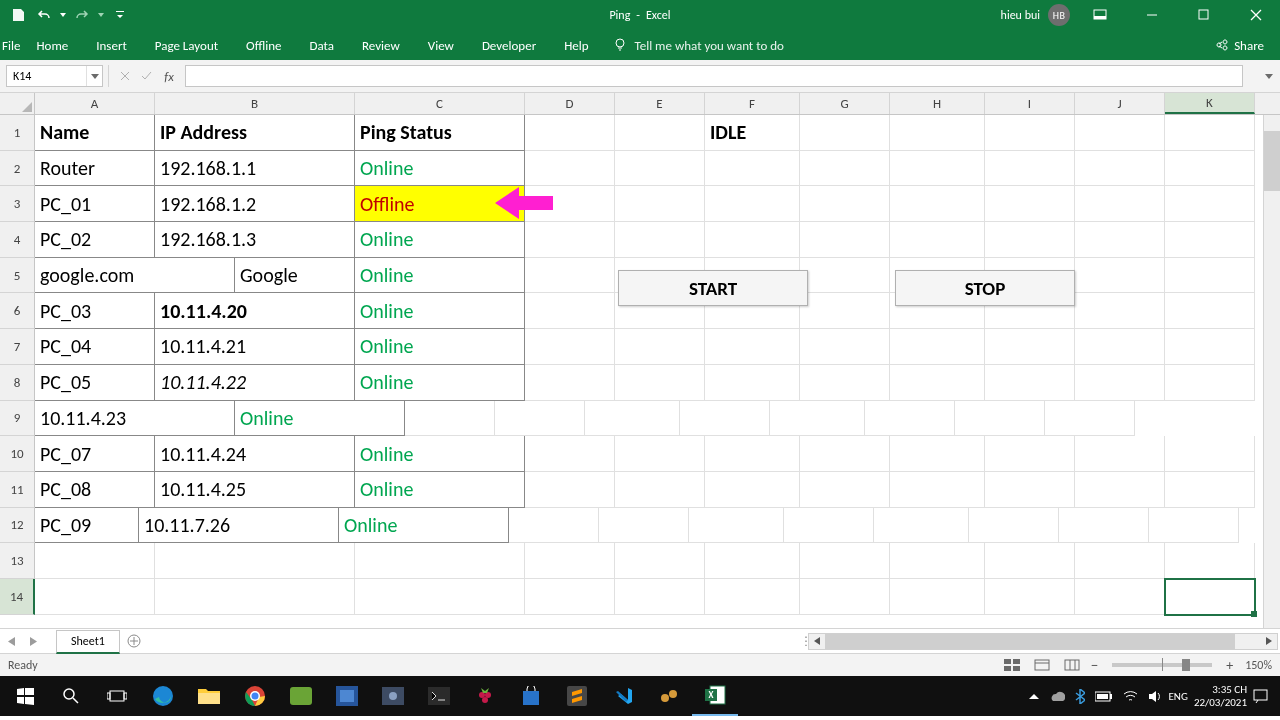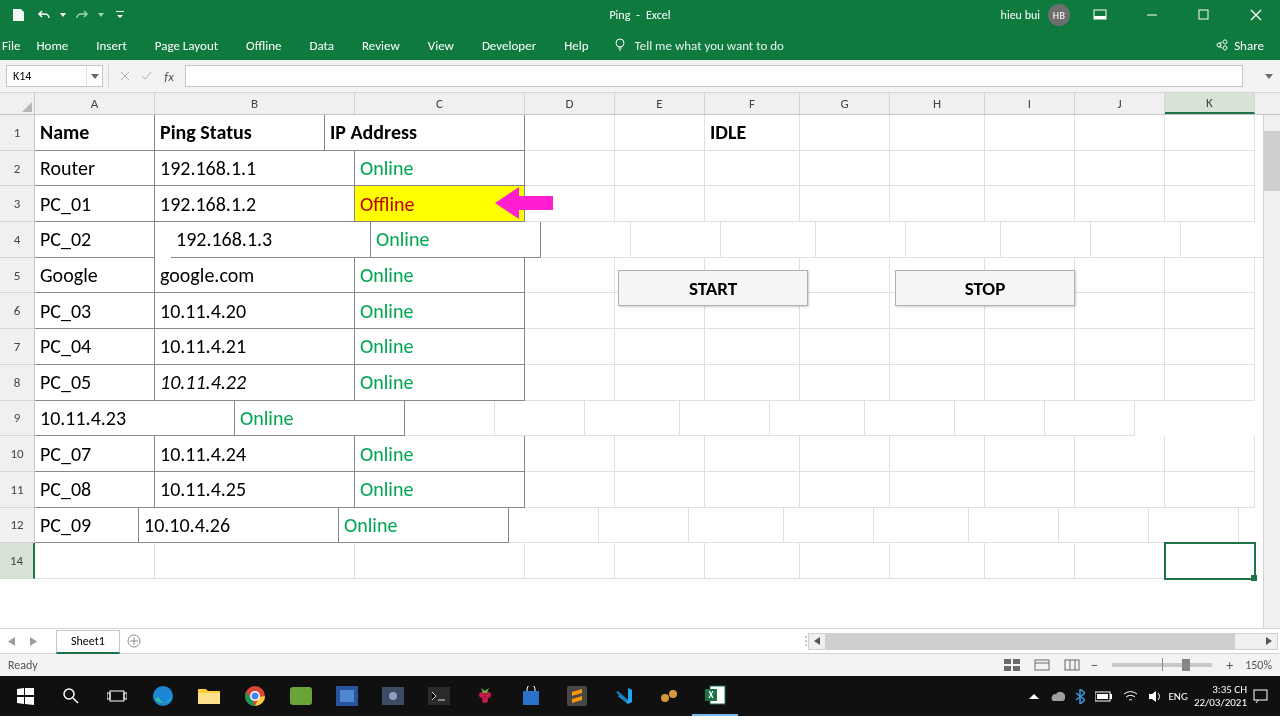--- a/index.html
+++ b/index.html
@@ -227,22 +227,22 @@
       <div class="ch" style="width: 95px;">H</div>
       <div class="ch" style="width: 90px;">I</div>
       <div class="ch" style="width: 90px;">J</div>
       <div class="ch sel" style="width: 90px;">K</div>
     </div>
   <div class="grid-body" id="grid-body">
 
     <div class="row">
         <div class="rh">1</div>
         <div class="cell hdr-cell" style="width: 120px;">Name</div>
+        <div class="cell hdr-cell" style="width: 200px;">IP Address</div>
         <div class="cell hdr-cell" style="width: 170px;">Ping Status</div>
-        <div class="cell hdr-cell" style="width: 200px;">IP Address</div>
         <div class="cell" style="width: 90px;"></div>
         <div class="cell" style="width: 90px;"></div>
         <div class="cell idle-cell" style="width: 95px;">IDLE</div>
         <div class="cell" style="width: 90px;"></div>
         <div class="cell" style="width: 95px;"></div>
         <div class="cell" style="width: 90px;"></div>
         <div class="cell" style="width: 90px;"></div>
         <div class="cell" style="width: 90px;"></div>
       </div>
       <div class="row">
@@ -269,49 +269,49 @@
         <div class="cell" style="width: 95px;"></div>
         <div class="cell" style="width: 90px;"></div>
         <div class="cell" style="width: 95px;"></div>
         <div class="cell" style="width: 90px;"></div>
         <div class="cell" style="width: 90px;"></div>
         <div class="cell" style="width: 90px;"></div>
       </div>
       <div class="row">
         <div class="rh">4</div>
         <div class="cell data-bordered" style="width: 120px;">PC_02</div>
-        <div class="cell data-bordered" style="width: 200px; margin-left: 16px;">192.168.1.3</div>
+        <div class="cell data-bordered" style="width: 200px;">192.168.1.3</div>
         <div class="cell data-bordered online" style="width: 170px;">Online</div>
         <div class="cell" style="width: 90px;"></div>
         <div class="cell" style="width: 90px;"></div>
         <div class="cell" style="width: 95px;"></div>
         <div class="cell" style="width: 90px;"></div>
         <div class="cell" style="width: 95px;"></div>
         <div class="cell" style="width: 90px;"></div>
         <div class="cell" style="width: 90px;"></div>
         <div class="cell" style="width: 90px;"></div>
       </div>
       <div class="row">
         <div class="rh">5</div>
+        <div class="cell data-bordered" style="width: 200px;">google.com</div>
         <div class="cell data-bordered" style="width: 120px;">Google</div>
-        <div class="cell data-bordered" style="width: 200px;">google.com</div>
         <div class="cell data-bordered online" style="width: 170px;">Online</div>
         <div class="cell" style="width: 90px;"></div>
         <div class="cell" style="width: 90px;"></div>
         <div class="cell" style="width: 95px;"></div>
         <div class="cell" style="width: 90px;"></div>
         <div class="cell" style="width: 95px;"></div>
         <div class="cell" style="width: 90px;"></div>
         <div class="cell" style="width: 90px;"></div>
         <div class="cell" style="width: 90px;"></div>
       </div>
       <div class="row">
         <div class="rh">6</div>
         <div class="cell data-bordered" style="width: 120px;">PC_03</div>
-        <div class="cell data-bordered" style="width: 200px;">10.11.4.20</div>
+        <div class="cell data-bordered" style="width: 200px; font-weight: bold;">10.11.4.20</div>
         <div class="cell data-bordered online" style="width: 170px;">Online</div>
         <div class="cell" style="width: 90px;"></div>
         <div class="cell" style="width: 90px;"></div>
         <div class="cell" style="width: 95px;"></div>
         <div class="cell" style="width: 90px;"></div>
         <div class="cell" style="width: 95px;"></div>
         <div class="cell" style="width: 90px;"></div>
         <div class="cell" style="width: 90px;"></div>
         <div class="cell" style="width: 90px;"></div>
       </div>
@@ -380,22 +380,36 @@
         <div class="cell" style="width: 95px;"></div>
         <div class="cell" style="width: 90px;"></div>
         <div class="cell" style="width: 95px;"></div>
         <div class="cell" style="width: 90px;"></div>
         <div class="cell" style="width: 90px;"></div>
         <div class="cell" style="width: 90px;"></div>
       </div>
       <div class="row">
         <div class="rh">12</div>
         <div class="cell data-bordered" style="width: 104px;">PC_09</div>
-        <div class="cell data-bordered" style="width: 200px;">10.10.4.26</div>
-        <div class="cell data-bordered online" style="width: 170px;">Online</div>
+        <div class="cell data-bordered" style="width: 200px;">10.11.7.26</div>
+        <div class="cell data-bordered online" style="width: 170px;">Online</div>
+        <div class="cell" style="width: 90px;"></div>
+        <div class="cell" style="width: 90px;"></div>
+        <div class="cell" style="width: 95px;"></div>
+        <div class="cell" style="width: 90px;"></div>
+        <div class="cell" style="width: 95px;"></div>
+        <div class="cell" style="width: 90px;"></div>
+        <div class="cell" style="width: 90px;"></div>
+        <div class="cell" style="width: 90px;"></div>
+      </div>
+      <div class="row">
+        <div class="rh">13</div>
+        <div class="cell" style="width: 120px;"></div>
+        <div class="cell" style="width: 200px;"></div>
+        <div class="cell" style="width: 170px;"></div>
         <div class="cell" style="width: 90px;"></div>
         <div class="cell" style="width: 90px;"></div>
         <div class="cell" style="width: 95px;"></div>
         <div class="cell" style="width: 90px;"></div>
         <div class="cell" style="width: 95px;"></div>
         <div class="cell" style="width: 90px;"></div>
         <div class="cell" style="width: 90px;"></div>
         <div class="cell" style="width: 90px;"></div>
       </div>
       <div class="row">

